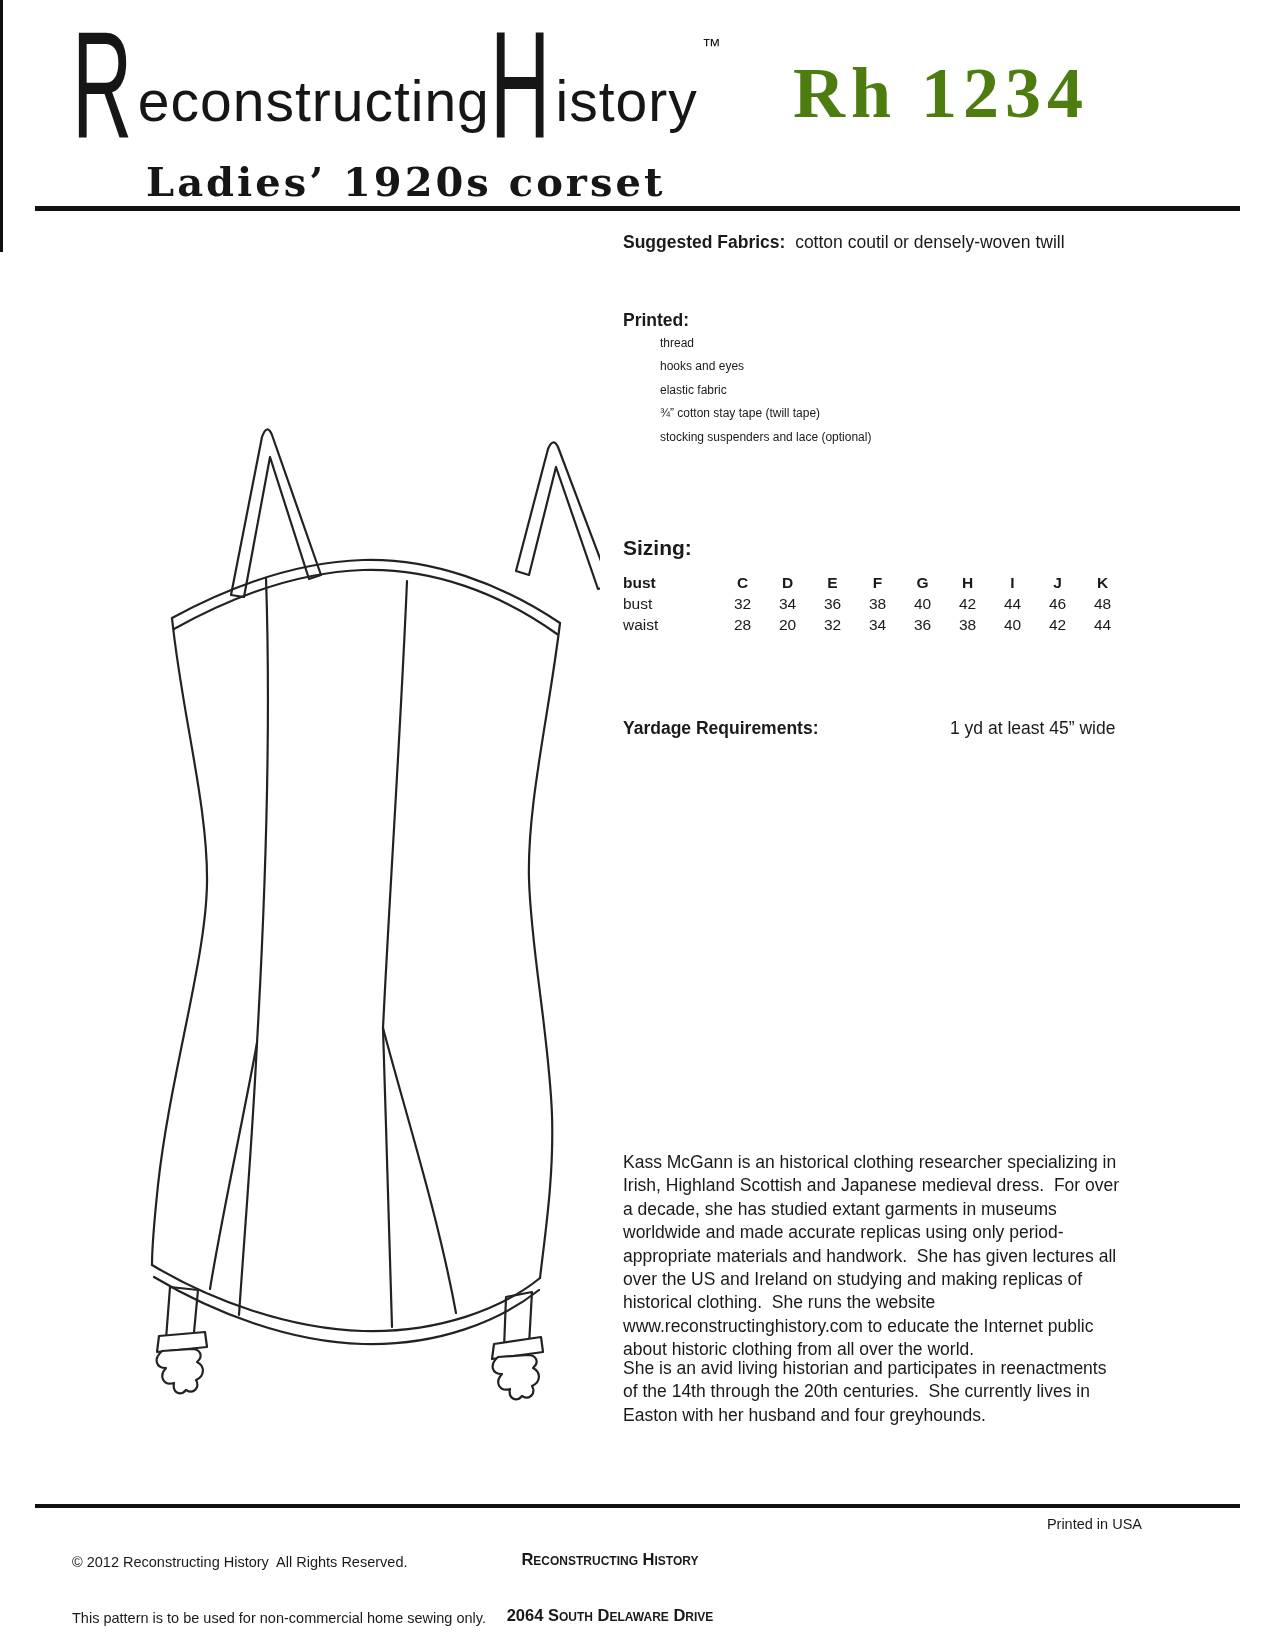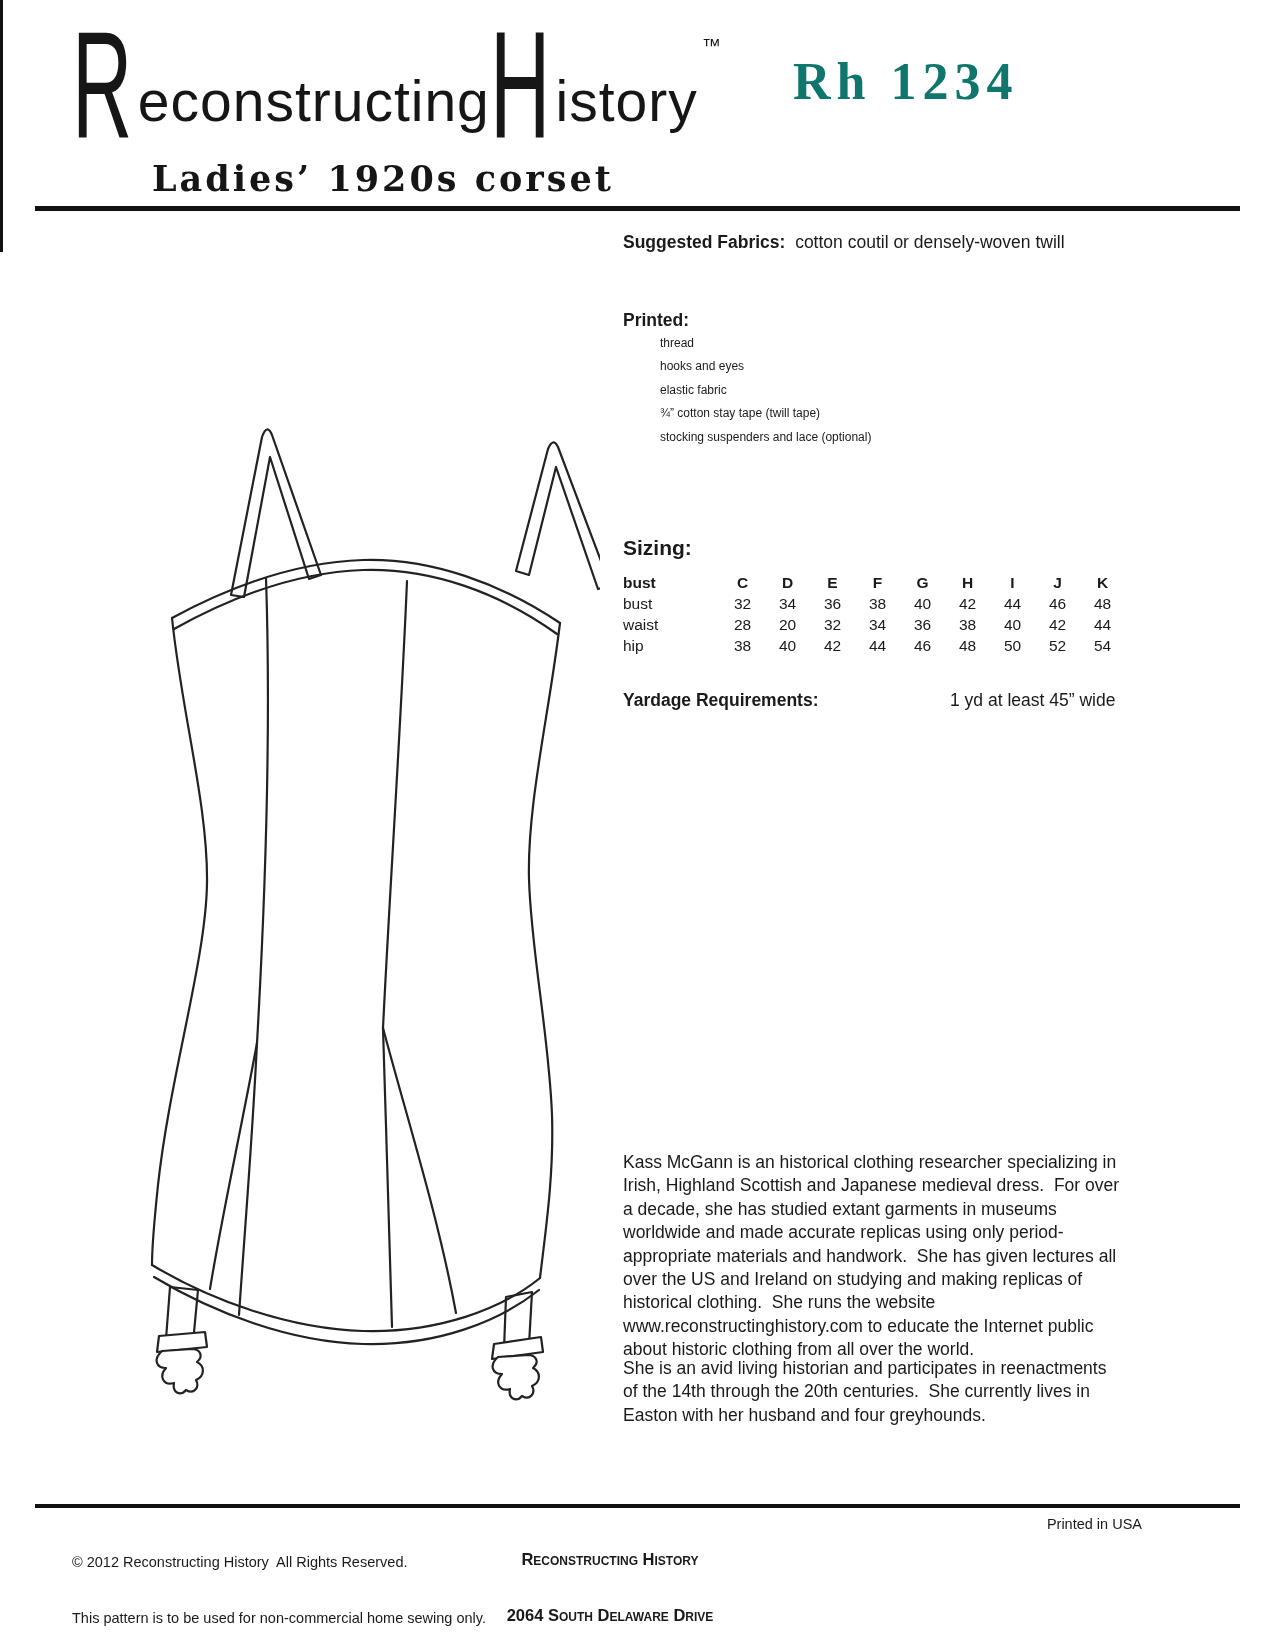--- a/index.html
+++ b/index.html
@@ -9,42 +9,42 @@
     margin:0 auto;
   }
   
   .scan-edge{position:absolute;left:0;top:0;width:3px;height:252px;background:#111;}
   .logo{position:absolute;left:72px;top:26px;display:flex;align-items:flex-end;white-space:nowrap;color:#161616;}
   .logo-big{font-size:152px;line-height:.78;font-weight:400;display:inline-block;
             transform:scaleX(.55);transform-origin:left bottom;margin-right:-44px;}
   .logo-small{font-size:57px;line-height:1;margin-bottom:15px;letter-spacing:1px;font-weight:400;}
   .logo-tm{font-size:19px;margin-bottom:88px;margin-left:4px;}
   .pattern-no{position:absolute;left:793px;top:52px;font-family:"Liberation Serif",serif;
-              font-weight:bold;font-size:52px;letter-spacing:6px;color:#0f766e;}
-  .subtitle{position:absolute;left:152px;top:158px;font-family:"DejaVu Serif",serif;
-            font-weight:bold;font-size:35px;letter-spacing:3px;color:#161616;}
+              font-weight:bold;font-size:72px;letter-spacing:6px;color:#4d7c0f;}
+  .subtitle{position:absolute;left:146px;top:158px;font-family:"DejaVu Serif",serif;
+            font-weight:bold;font-size:40px;letter-spacing:3px;color:#161616;}
   .rule-top{position:absolute;left:35px;top:206px;width:1205px;height:5px;background:#111;}
   
   .intro{position:absolute;left:72px;top:229px;font-size:17.5px;line-height:22.6px;white-space:pre-wrap;}
   .illus{position:absolute;left:120px;top:385px;}
   .illus path{stroke:#222;stroke-width:2.2;fill:none;stroke-linecap:round;stroke-linejoin:round;}
   .illus path.filled{fill:#fff;}
   
   .rcol-line{position:absolute;left:623px;font-size:17.5px;line-height:23px;}
   .b{font-weight:bold;margin-top:33px;}
   .fabrics{top:231px;}
   .notions-head{top:309px;font-weight:bold;}
   .notions-list{position:absolute;left:660px;top:332px;font-size:12px;line-height:23.4px;}
   .sizing-head{top:536px;font-weight:bold;font-size:21px;}
   .sizing-table{position:absolute;left:623px;top:572px;border-collapse:collapse;font-size:15.5px;}
   .sizing-table td,.sizing-table th{padding:0;height:21px;font-weight:normal;text-align:center;}
   .sizing-table th{font-weight:bold;}
   .sizing-table .lbl{width:97px;text-align:left;}
   .sizing-table .num{width:45px;}
-  .yardage{top:689px;font-weight:bold;text-align:right;}
+  .yardage{top:717px;font-weight:bold;text-align:right;}
   .yardage .val{position:absolute;left:327px;font-weight:normal;white-space:nowrap;}
   .bio{position:absolute;left:623px;font-size:17.5px;line-height:23.4px;white-space:pre-wrap;}
   .bio1{top:1151px;}
   .bio2{top:1357px;}
   
   .rule-bottom{position:absolute;left:35px;top:1504px;width:1205px;height:4px;background:#111;}
   .foot-left{position:absolute;left:72px;top:1516px;font-size:14.5px;line-height:18.6px;white-space:pre-wrap;}
   .foot-center{position:absolute;left:440px;top:1513px;width:340px;text-align:center;
                font-weight:bold;font-variant:small-caps;font-size:16.5px;line-height:18.5px;white-space:pre-wrap;}
   .foot-right{position:absolute;right:133px;top:1516px;font-size:14.5px;margin-left:12px;}
@@ -156,32 +156,20 @@
       <td class="num">28</td>
       <td class="num">20</td>
       <td class="num">32</td>
       <td class="num">34</td>
       <td class="num">36</td>
       <td class="num">38</td>
       <td class="num">40</td>
       <td class="num">42</td>
       <td class="num">44</td>
     </tr>
-    <tr>
-      <td class="lbl">hip</td>
-      <td class="num">38</td>
-      <td class="num">40</td>
-      <td class="num">42</td>
-      <td class="num">44</td>
-      <td class="num">46</td>
-      <td class="num">48</td>
-      <td class="num">50</td>
-      <td class="num">52</td>
-      <td class="num">54</td>
-    </tr>
   </tbody>
     </table>
 
   <div class="rcol-line yardage">
     <span>Yardage Requirements:</span>
     <span class="val">1 yd at least 45” wide</span>
   </div>
 
   <div class="bio bio1">Kass McGann is an historical clothing researcher specializing in
 Irish, Highland Scottish and Japanese medieval dress.  For over

